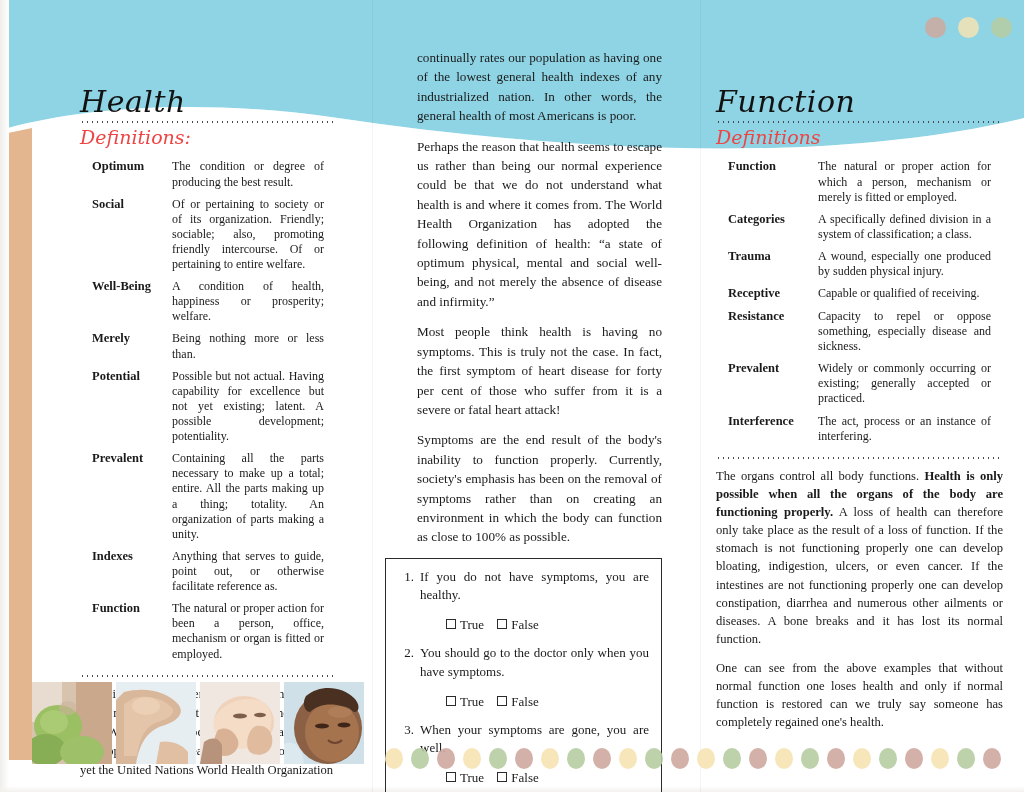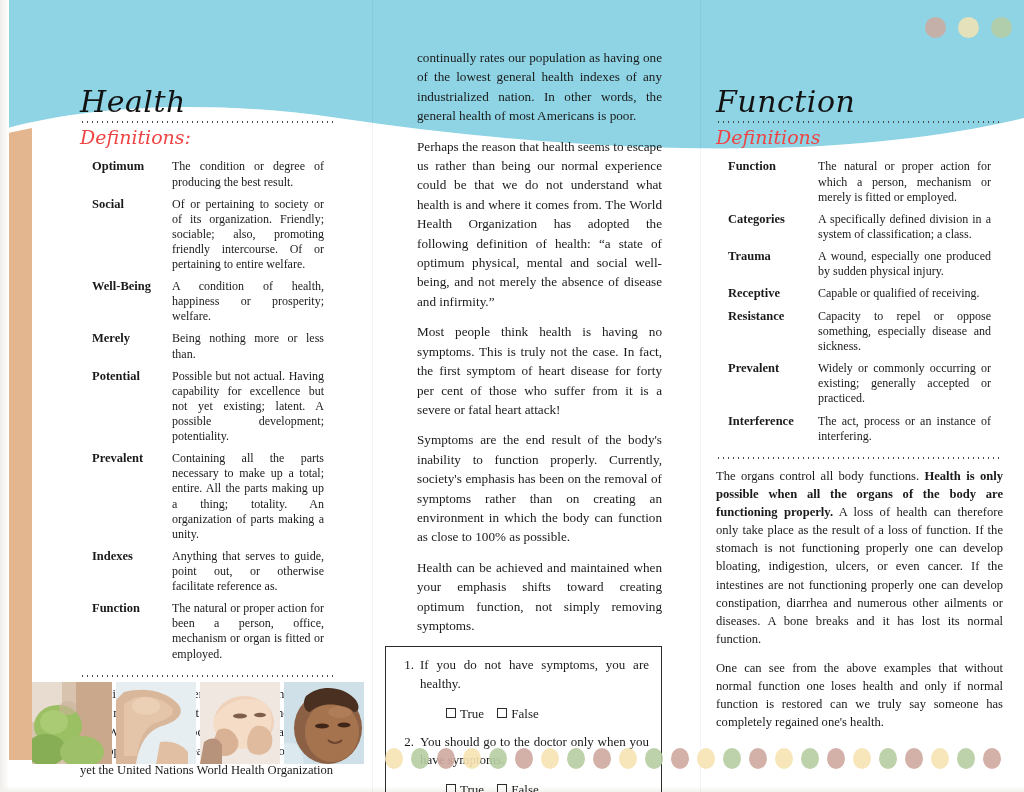--- a/index.html
+++ b/index.html
@@ -343,21 +343,20 @@
         <path d="M0,62 C10,58 18,64 20,82 L0,82 Z" fill="#dceaef"></path>
       </svg>
     </div>
   </div>
 
   <div class="col col-mid" style="top:48px;">
     <p class="body">continually rates our population as having one of the lowest general health indexes of any industrialized nation. In other words, the general health of most Americans is poor.</p>
     <p class="body">Perhaps the reason that health seems to escape us rather than being our normal experience could be that we do not understand what health is and where it comes from.  The World Health Organization has adopted the following definition of health: “a state of optimum physical, mental and social well-being, and not merely the absence of disease and infirmity.”</p>
     <p class="body">Most people think health is having no symptoms. This is truly not the case.  In fact, the first symptom of heart disease for forty per cent of those who suffer from it is a severe or fatal heart attack!</p>
     <p class="body">Symptoms are the end result of the body's inability to function properly.  Currently, society's emphasis has been on the removal of symptoms rather than on creating an environment in which the body can function as close to 100% as possible.</p>
-    <p class="body">Health can be achieved and maintained when your emphasis shifts toward creating optimum function, not simply removing symptoms.</p>
 
     <div class="quizbox">
       <div class="quizitem">
         <div class="qnum">1.</div>
         <div class="qbody">
           <div class="qtext">If you do not have symptoms, you are healthy.</div>
           <div class="qopts">
             <span class="opt"><span class="chk"></span><span>True</span></span>
             <span class="opt"><span class="chk"></span><span>False</span></span>
           </div>

